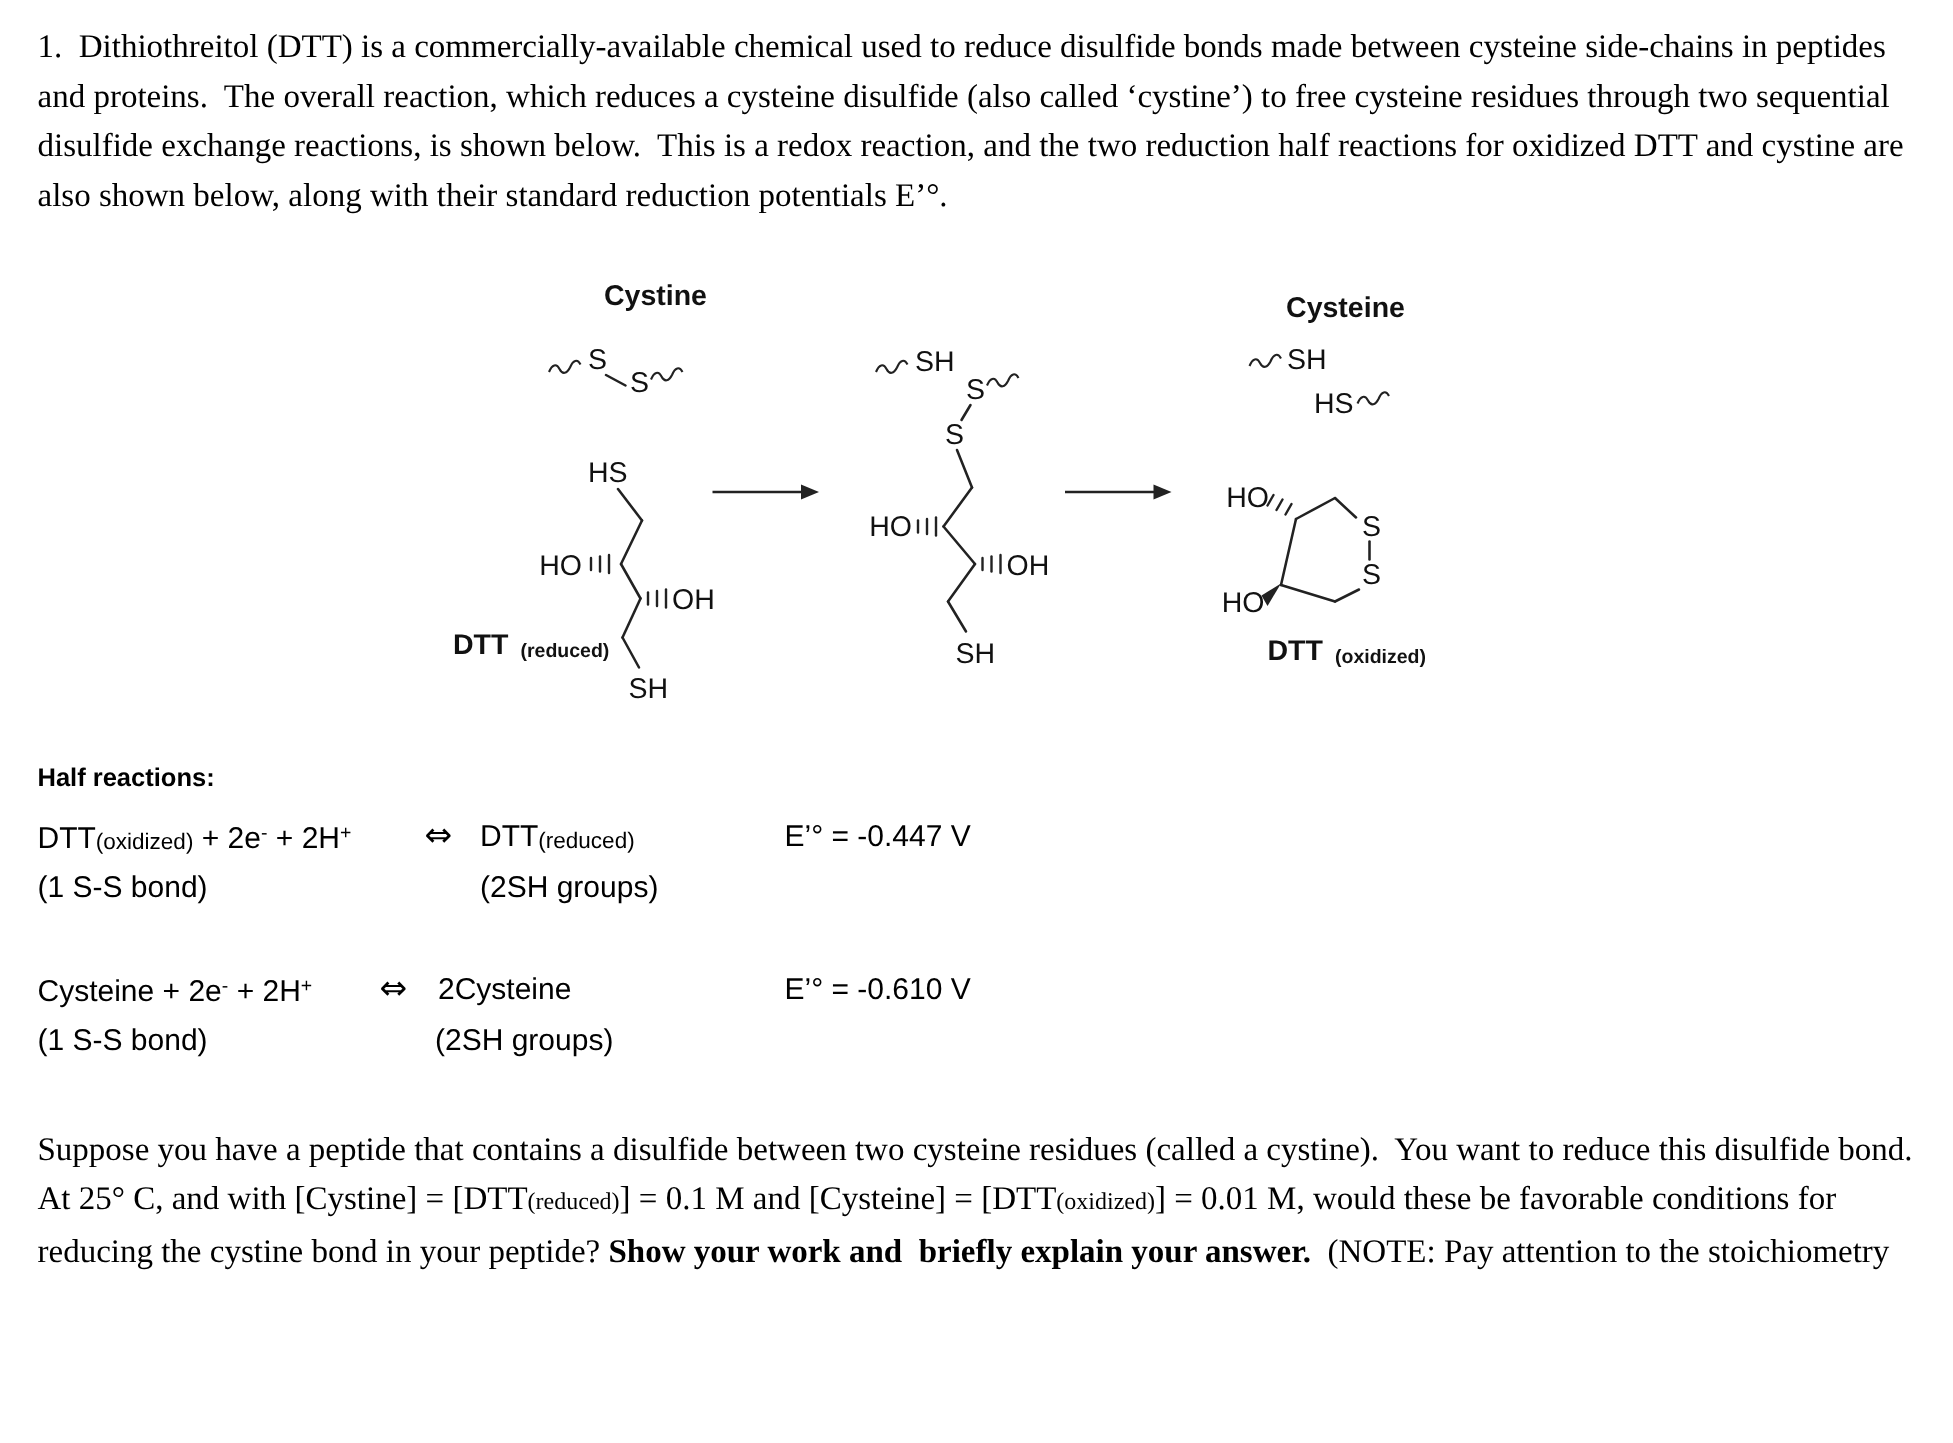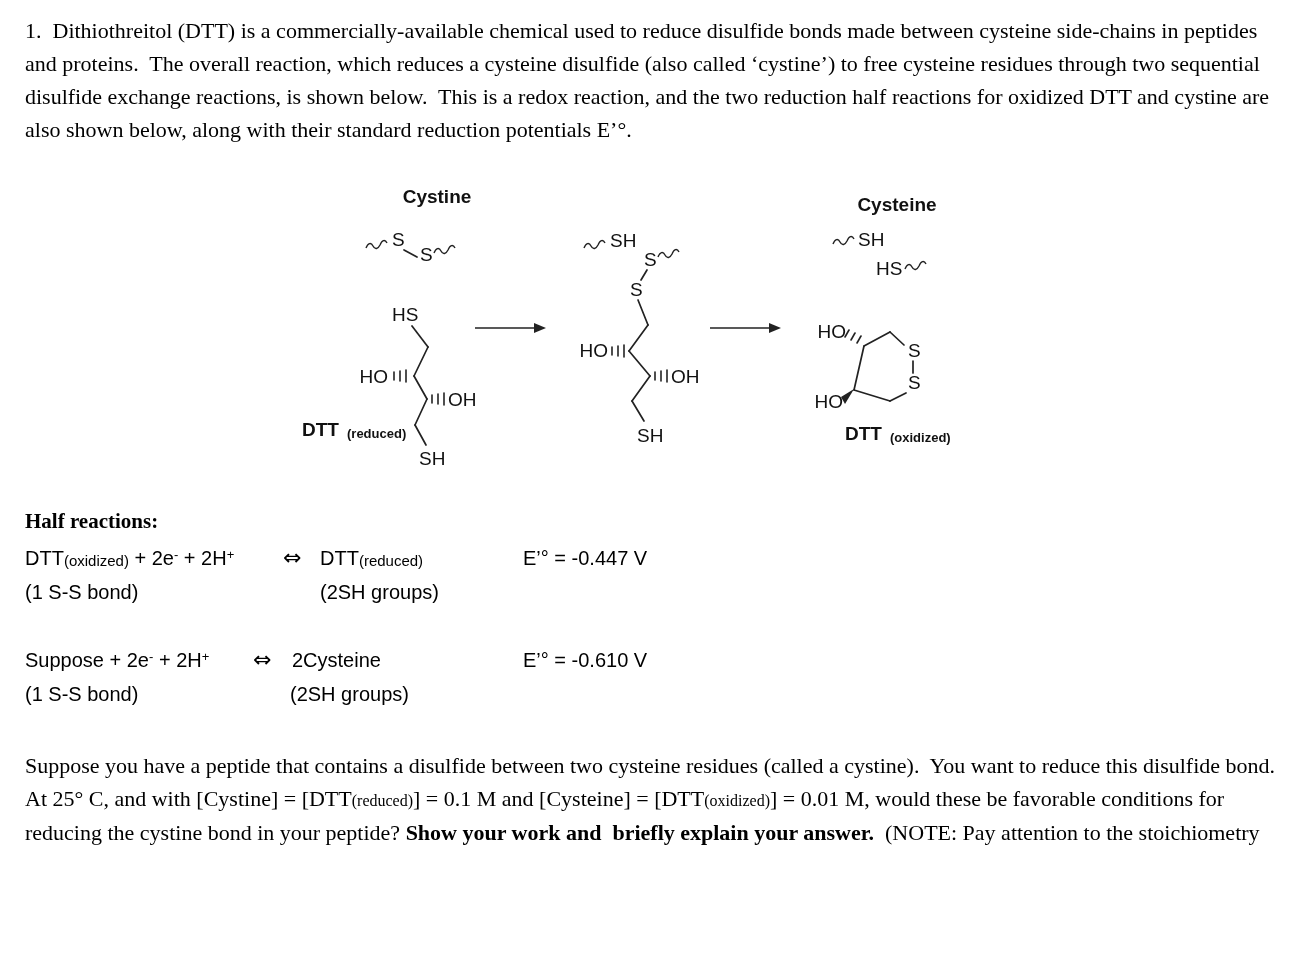--- a/index.html
+++ b/index.html
@@ -17,21 +17,21 @@
   }
   .intro{top:14px;}
   .closing{top:750px;line-height:32.5px;}
   .closing .p-sub{font-size:16px;}
   .closing .p-bold{font-weight:bold;margin-top:10px;}
 
   
   .sans{font-family:"Liberation Sans", sans-serif;color:#000;}
   .hr-heading{
     position:absolute;left:25px;top:509px;
-    font-size:21px;font-weight:bold;font-family:Liberation Serif, serif;
+    font-size:17px;font-weight:bold;
   }
   .eq-line{
     position:absolute;left:25px;width:1252px;height:30px;
     font-size:20px;
   }
   .eq-line span{white-space:pre;}
   .eq-state{font-size:15px;vertical-align:-1px;}
   .eq-sup{font-size:13px;vertical-align:6px;}
   .eq-arrow{
     position:absolute;top:-2px;
@@ -160,21 +160,21 @@
     <span class="eq-arrow" style="left:258px">⇔</span>
     <span class="eq-abs" style="left:295px"><span>DTT</span><span class="eq-state">(reduced)</span></span>
     <span class="eq-pot">E’° = -0.447 V</span>
   </div>
   <div class="sans eq-line" style="top:581px">
     <span>(1 S-S bond)</span>
     <span class="eq-abs" style="left:295px">(2SH groups)</span>
   </div>
 
   <div class="sans eq-line" style="top:649px">
-    <span>Suppose + 2e</span><span class="eq-sup">-</span><span> + 2H</span><span class="eq-sup">+</span>
+    <span>Cysteine + 2e</span><span class="eq-sup">-</span><span> + 2H</span><span class="eq-sup">+</span>
     <span class="eq-arrow" style="left:228px">⇔</span>
     <span class="eq-abs" style="left:267px">2Cysteine</span>
     <span class="eq-pot">E’° = -0.610 V</span>
   </div>
   <div class="sans eq-line" style="top:683px">
     <span>(1 S-S bond)</span>
     <span class="eq-abs" style="left:265px">(2SH groups)</span>
   </div>
 
   <div class="serif-block closing"><span>Suppose you have a peptide that contains a disulfide between two cysteine residues (called a cystine).  You want to reduce this disulfide bond.  At 25° C, and with [Cystine] = [DTT</span><span class="p-sub">(reduced)</span><span>] = 0.1 M and [Cysteine] = [DTT</span><span class="p-sub">(oxidized)</span><span>] = 0.01 M, would these be favorable conditions for reducing the cystine bond in your peptide? </span><span class="p-bold">Show your work and  briefly explain your answer.</span><span>  (NOTE: Pay attention to the stoichiometry of molar amounts of oxidized/reduced thiol groups in both half reactions). (3 points)</span></div>

